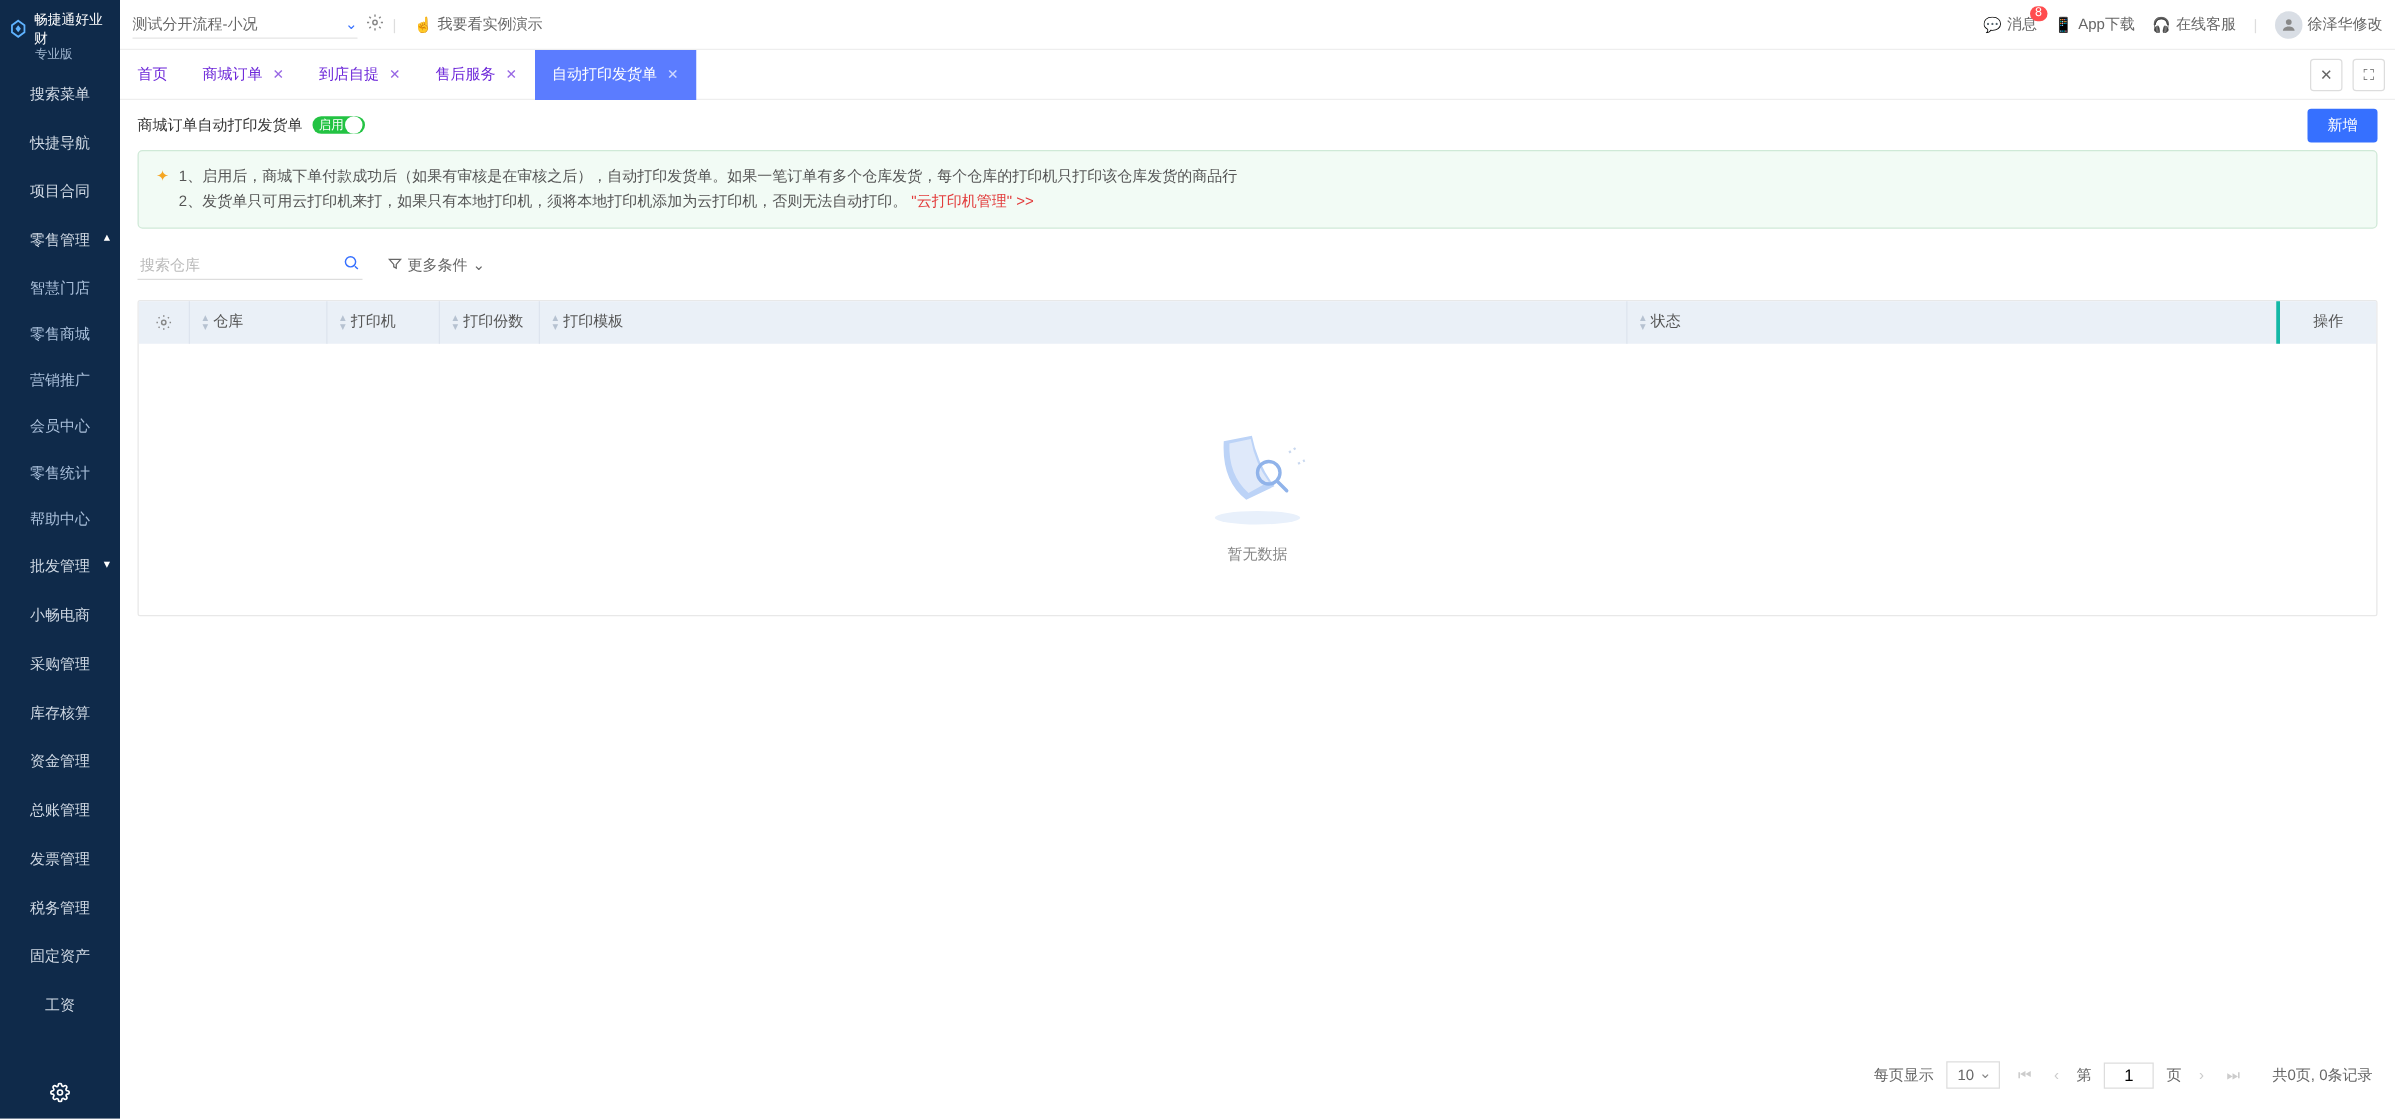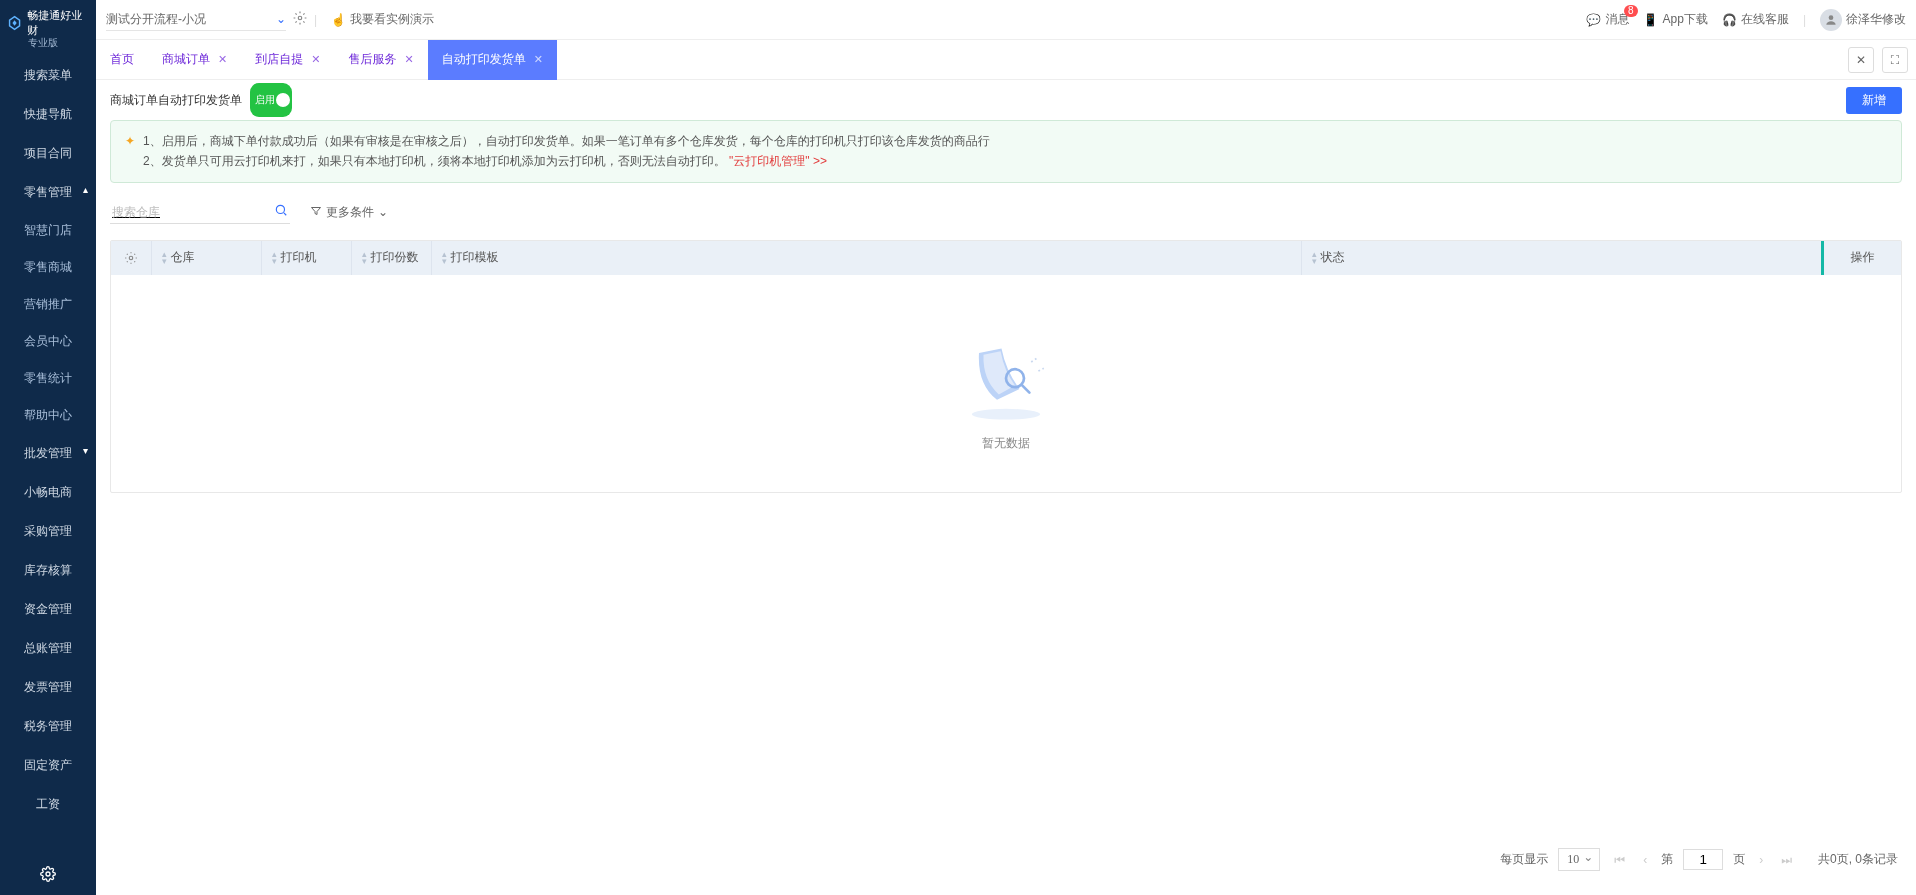--- a/index.html
+++ b/index.html
@@ -25,50 +25,50 @@
 .badge { position:absolute; top:-6px; right:-8px; background:#ff4d4f; color:#fff; border-radius:8px; font-size:10px; padding:0 4px; line-height:12px; }
 .avatar { width:22px; height:22px; border-radius:50%; background:#d9dee5; display:flex; align-items:center; justify-content:center; color:#888; font-size:14px; }
 .tabs-row { display:flex; align-items:center; height:40px; border-bottom:1px solid #eee; position:relative; }
 .tab { padding:0 14px; height:40px; display:flex; align-items:center; gap:6px; cursor:pointer; color:#6d28d9; }
 .tab.active { background:#5b7cff; color:#fff; }
 .tab .close { font-size:11px; margin-left:2px; opacity:.7; cursor:pointer; }
 .tabs-right { margin-left:auto; display:flex; align-items:center; gap:8px; padding-right:8px; }
 .tabs-right .btn-close-all, .tabs-right .btn-full { width:26px; height:26px; border:1px solid #ddd; border-radius:3px; display:flex; align-items:center; justify-content:center; cursor:pointer; color:#666; }
 .toolbar { display:flex; align-items:center; height:40px; padding:0 14px; }
 .toggle-label { color:#333; margin-right:8px; }
-.toggle { width:42px; height:34px; border-radius:9px; background:#23c343; position:relative; cursor:pointer; display:flex; align-items:center; }
+.toggle { width:42px; height:14px; border-radius:9px; background:#23c343; position:relative; cursor:pointer; display:flex; align-items:center; }
 .toggle-knob { width:14px; height:14px; border-radius:50%; background:#fff; position:absolute; right:2px; }
 .toggle-text { color:#fff; font-size:10px; position:absolute; left:5px; }
 .btn-add { margin-left:auto; background:#3670ff; color:#fff; border:none; border-radius:3px; padding:5px 16px; cursor:pointer; font-size:12px; }
 .content { flex:1; padding:0 14px 14px; overflow:auto; display:flex; flex-direction:column; }
 .notice { border:1px solid #cfe9d7; background:#f2fbf5; border-radius:4px; padding:10px 14px; color:#555; line-height:1.7; display:flex; gap:8px; }
 .notice .bulb { color:#f5a623; }
 .notice .link-red { color:#e23c3c; cursor:pointer; }
 .filter-row { display:flex; align-items:center; gap:20px; margin:18px 0 16px; }
 .search-wrap { position:relative; width:180px; }
-.search-input { width:100%; border:none; border-bottom:1px solid #ddd; padding:4px 22px 4px 2px; outline:none; font-size:12px;text-decoration:underline; }
+.search-input { width:100%; border:none; border-bottom:1px solid #ddd; padding:4px 22px 4px 2px; outline:none; font-size:12px; }
 .search-input::placeholder { color:#bbb; }
 .search-icon { position:absolute; right:2px; top:2px; color:#3670ff; cursor:pointer; }
 .more-cond { display:flex; align-items:center; gap:4px; color:#666; cursor:pointer; }
 .table-wrap { border:1px solid #e8e8e8; border-radius:2px; }
 .thead { display:flex; background:#eaf0f7; height:34px; align-items:center; }
 .th { padding:0 10px; color:#555; border-left:1px solid #dde4ee; display:flex; align-items:center; gap:4px; height:100%; }
 .th:first-child { border-left:none; }
 .th .sort { color:#b6c2d1; font-size:9px; display:flex; flex-direction:column; line-height:7px; }
 .th-gear { width:40px; justify-content:center; color:#888; }
 .th-wh { width:110px; }
 .th-printer { width:90px; }
 .th-copies { width:80px; }
 .th-tpl { flex:1; }
 .th-status { width:520px; }
 .th-op { width:80px; justify-content:center; border-left:3px solid #14b8a6; }
 .empty { display:flex; flex-direction:column; align-items:center; justify-content:center; padding:60px 0 40px; color:#888; }
 .empty svg { width:110px; height:90px; margin-bottom:10px; }
 .pager { display:flex; align-items:center; gap:10px; margin-top:auto; justify-content:flex-end; padding:10px 4px; color:#666; }
-.pager .sel { border:1px solid #ddd; padding:3px 20px 3px 8px; position:relative; cursor:pointer;font-family:Liberation Serif, serif; }
+.pager .sel { border:1px solid #ddd; padding:3px 20px 3px 8px; position:relative; cursor:pointer; }
 .pager .sel::after { content:"⌄"; position:absolute; right:6px; top:1px; color:#888; }
 .pager .pg-btn { color:#ccc; cursor:pointer; padding:0 4px; }
 .pager input { width:40px; border:1px solid #ddd; text-align:center; padding:2px; }
 </style>
 </head>
 <body>
 
 <div class="sidebar">
   <div class="logo">
     <svg viewBox="0 0 24 24" fill="none">

